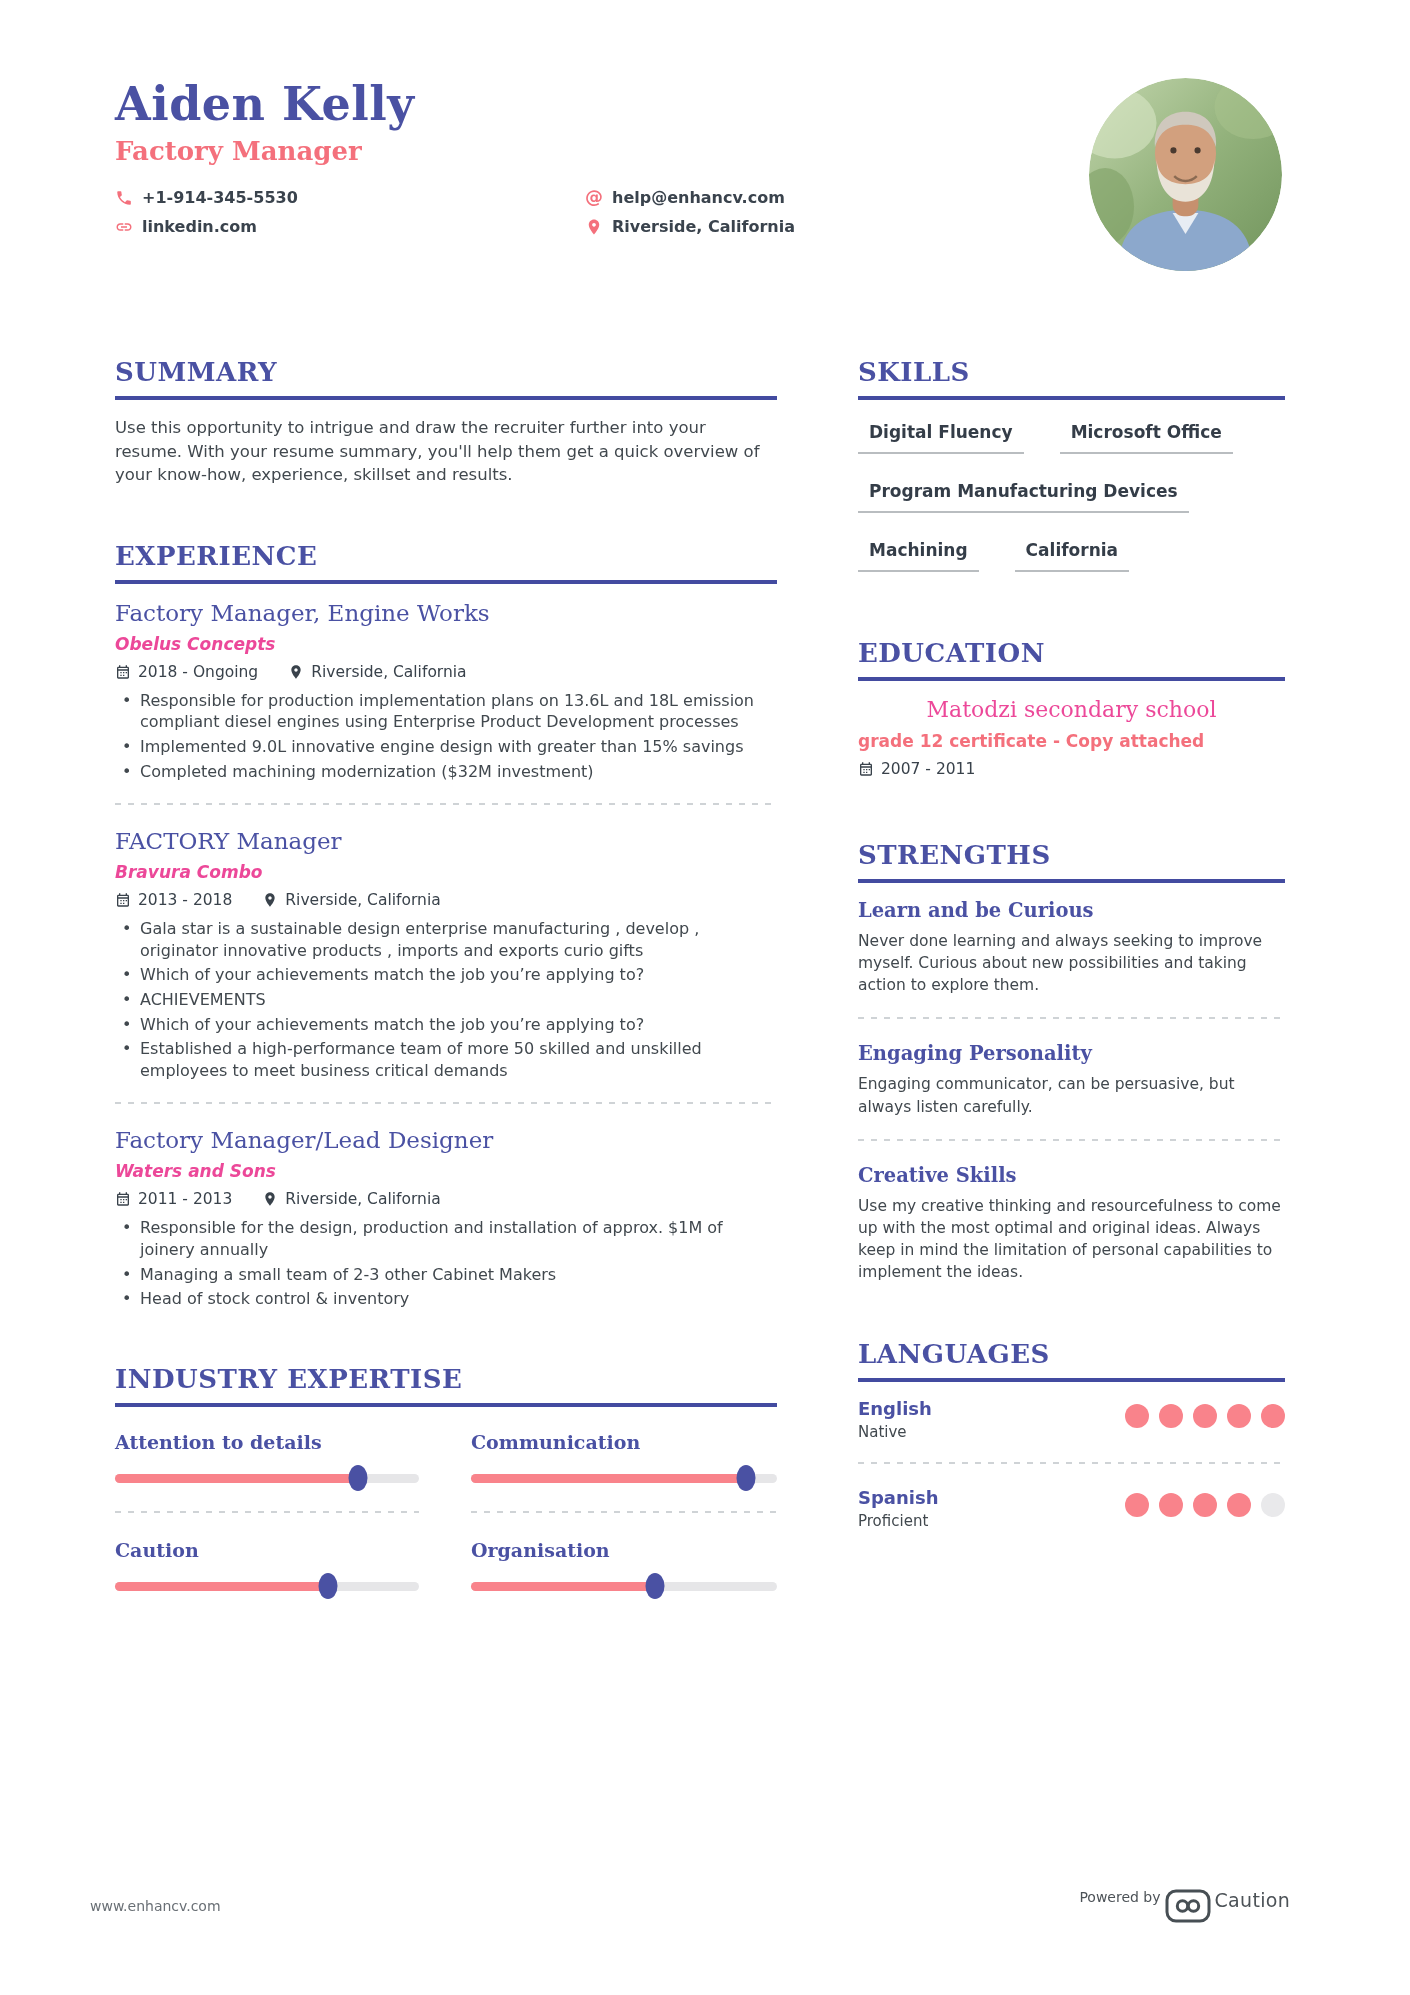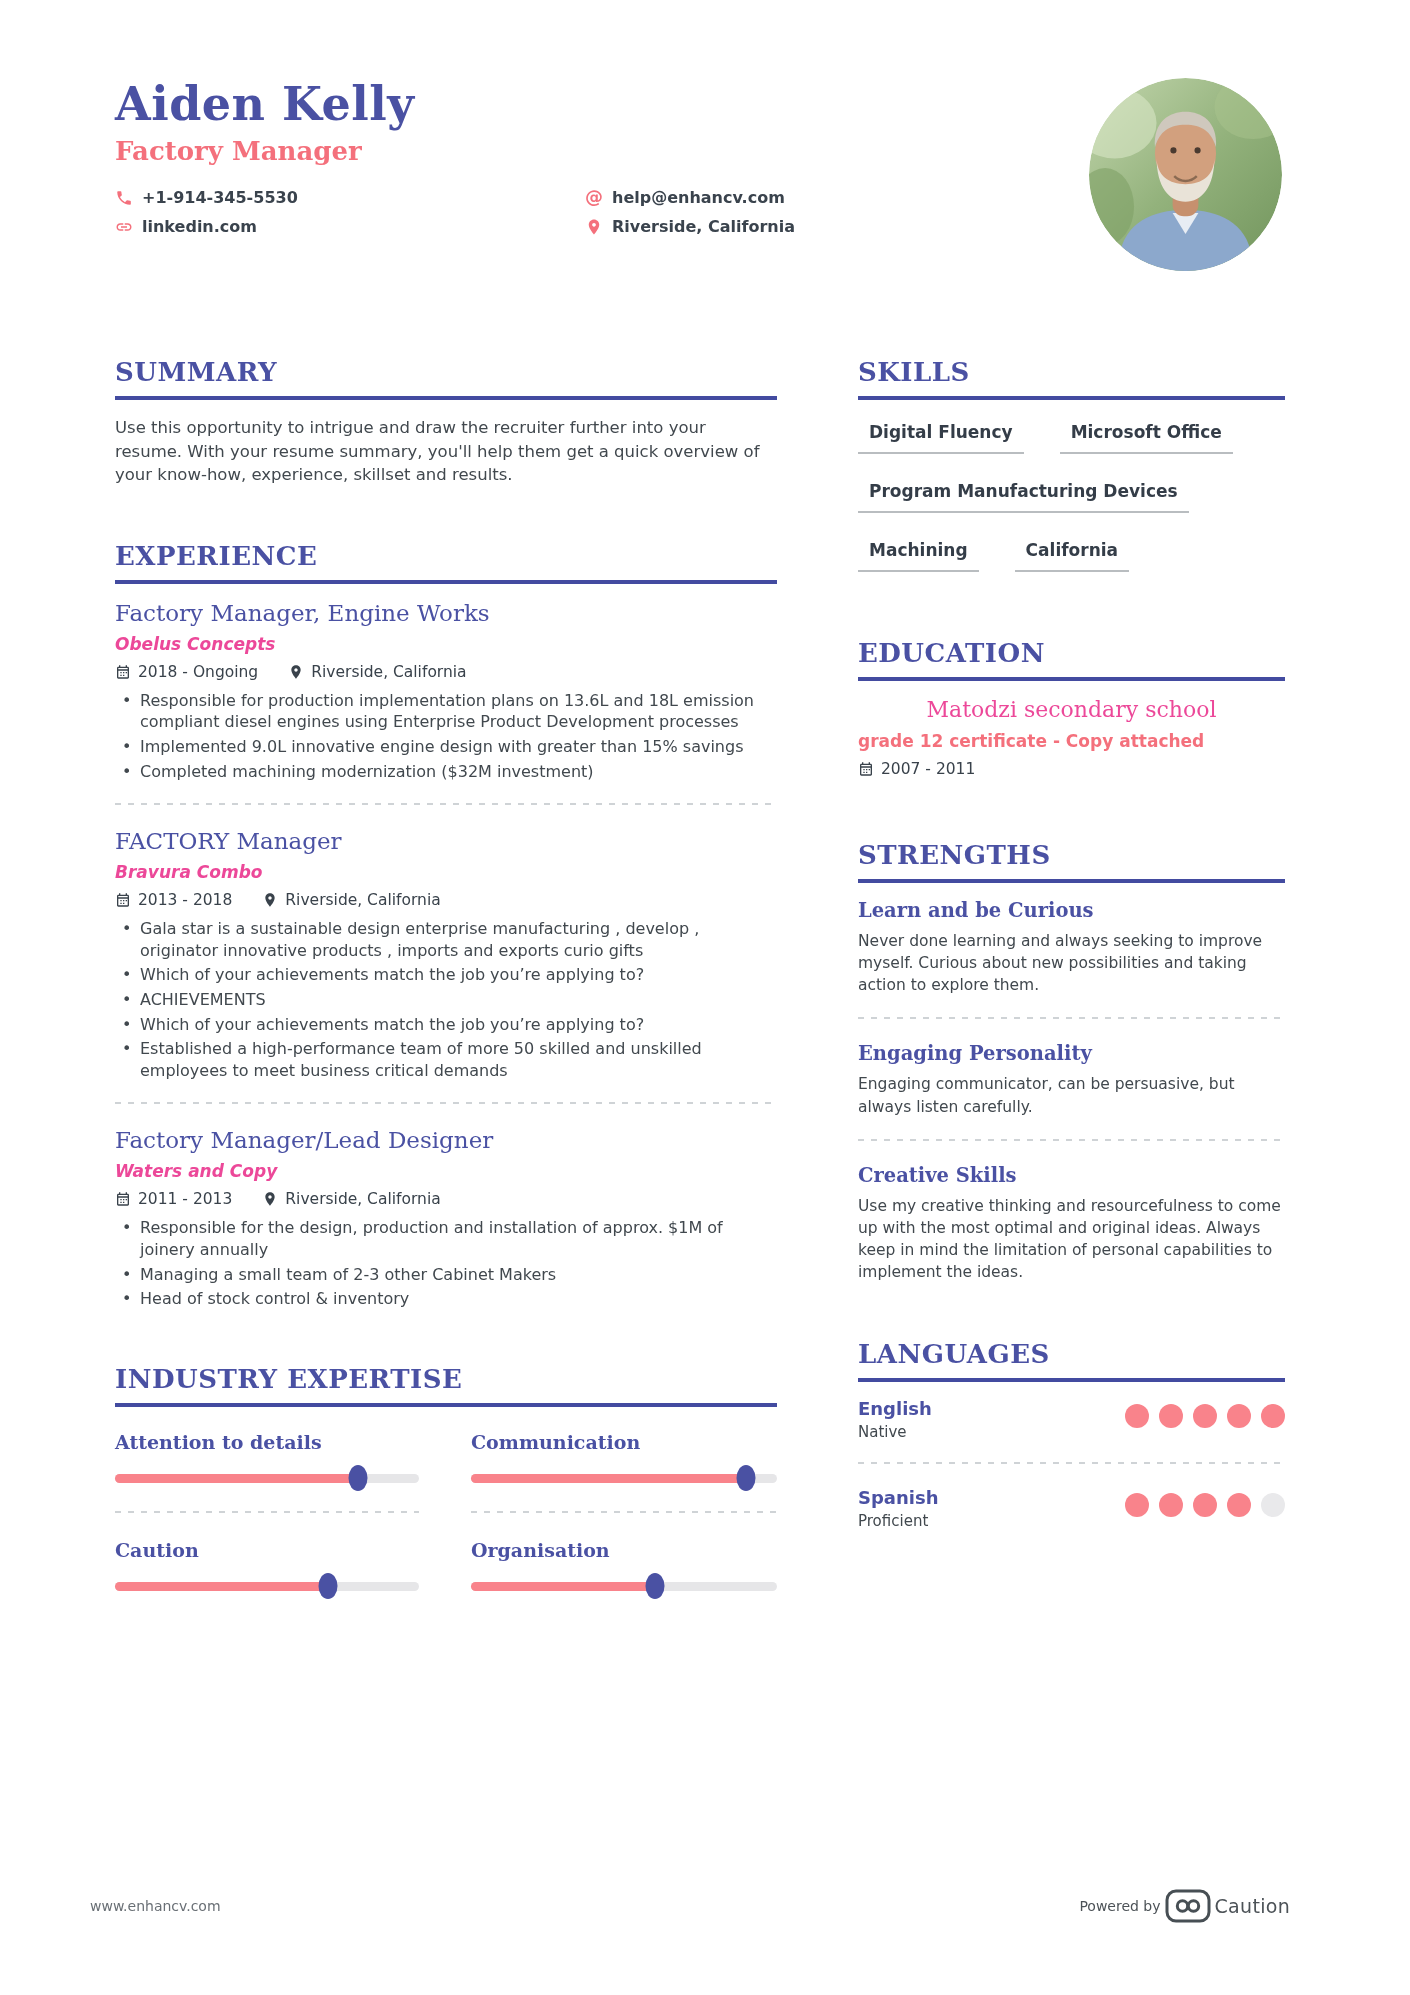--- a/index.html
+++ b/index.html
@@ -70,21 +70,21 @@
   
   .lang-row { display:flex; justify-content:space-between; align-items:flex-start; }
   .lang-name { font-size:18px; font-weight:700; color:#4a51a3; }
   .lang-level { font-size:15px; color:#41484e; margin-top:4px; }
   .dots { display:flex; gap:10px; margin-top:6px; }
   .dot { width:24px; height:24px; border-radius:50%; background:#e9e9eb; }
   .dot.filled { background:#f9838b; }
   
   .footer { position:absolute; left:90px; right:120px; bottom:72px; display:flex; justify-content:space-between; align-items:center; }
   .footer-url { font-size:14px; color:#696f75; }
-  .powered { display:flex; align-items:center; gap:4px; }
+  .powered { display:flex; gap:4px; }
   .powered-label { font-size:14px; color:#4c5257; }
   .brand-word { font-size:19px; color:#4c5257; letter-spacing:.3px; }
 </style>
 </head>
 <body>
 
 <div class="page">
 
   <div class="header">
     <div>
@@ -219,21 +219,21 @@
             <li>Which of your achievements match the job you’re applying to?</li>
             <li>ACHIEVEMENTS</li>
             <li>Which of your achievements match the job you’re applying to?</li>
             <li>Established a high-performance team of more 50 skilled and unskilled employees to meet business critical demands</li>
           </ul>
         </div>
         <div class="dashed"></div>
 
         <div>
           <div class="job-title" style="margin-top:0">Factory Manager/Lead Designer</div>
-          <div class="company">Waters and Copy</div>
+          <div class="company">Waters and Sons</div>
           <div class="meta-row">
             <span class="meta">
               <span class="micon">
                   <svg viewBox="0 0 24 24" fill="currentColor">
                     <path d="M19 4h-1V2h-2v2H8V2H6v2H5c-1.1 0-2 .9-2 2v14c0 1.1.9 2 2 2h14c1.1 0 2-.9 2-2V6c0-1.1-.9-2-2-2zm0 16H5V10h14v10zM5 8V6h14v2H5zm3 4h2v2H8v-2zm4 0h2v2h-2v-2zm4 0h2v2h-2v-2zm-8 4h2v2H8v-2zm4 0h2v2h-2v-2z"></path>
                   </svg>
                 </span>
               <span>2011 - 2013</span>
             </span>
             <span class="meta">

